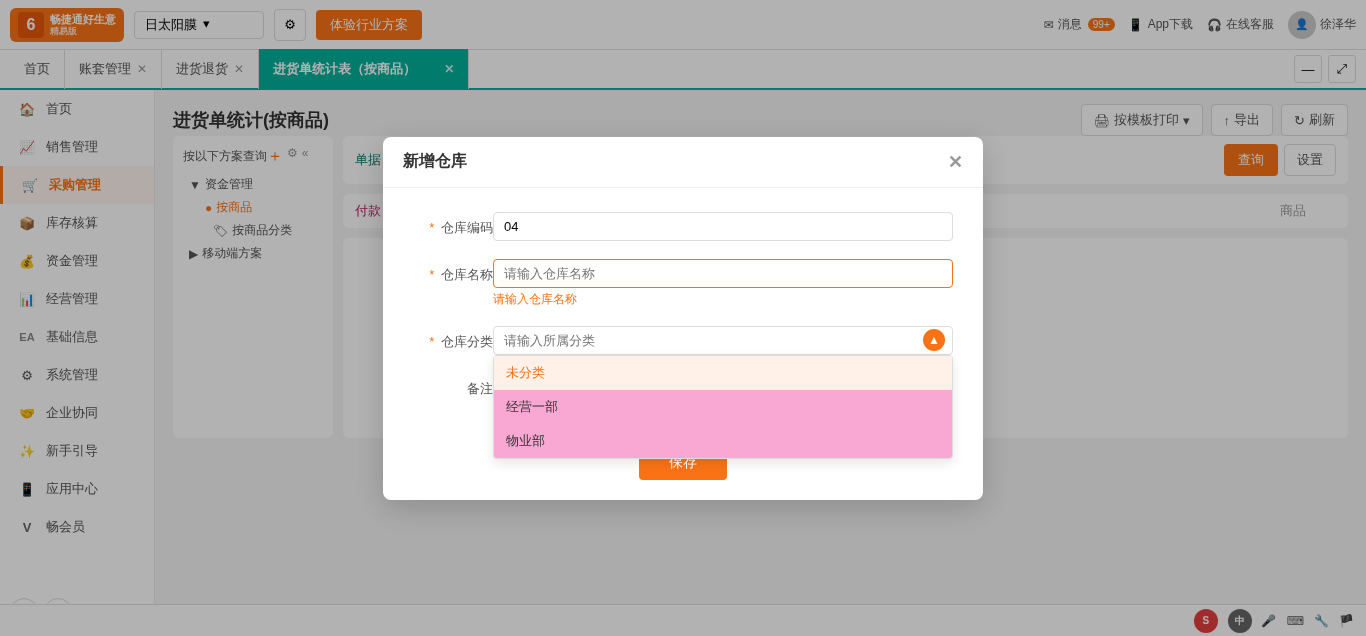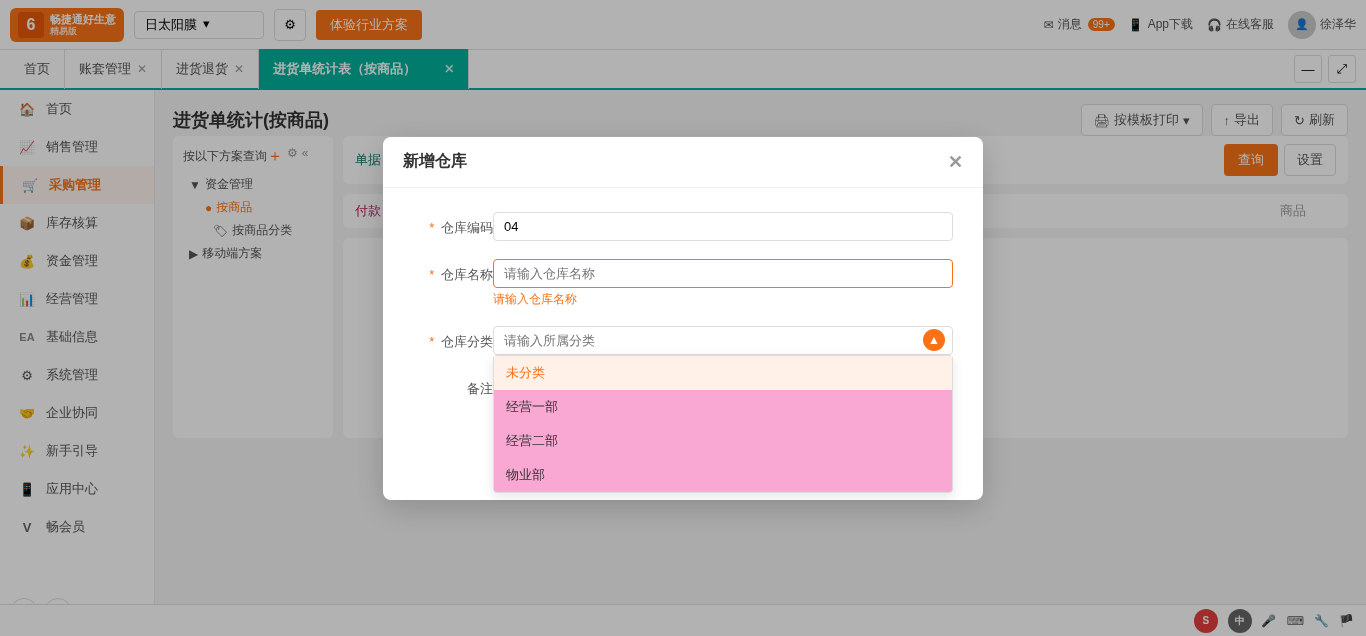--- a/index.html
+++ b/index.html
@@ -425,21 +425,20 @@
         </div>
         <div class="form-control form-select-wrap">
           <input class="form-input" placeholder="请输入所属分类" style="">
           <div class="select-arrow">
             <span>▲</span>
           </div>
           
           <div class="dropdown-list">
             <div class="dropdown-item selected">未分类</div>
             <div class="dropdown-item">经营一部</div>
-            <div class="dropdown-item">经营二部</div>
             <div class="dropdown-item">物业部</div>
           </div>
         </div>
       </div>
 
       <div class="form-row">
         <div class="form-label">
           <span>备注</span>
         </div>
         <div class="form-control">

